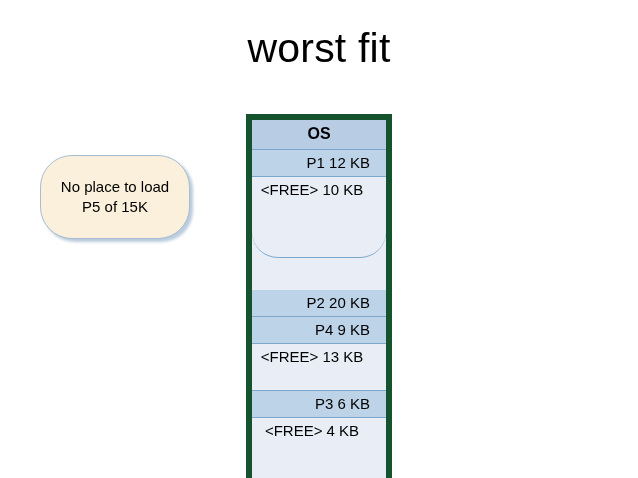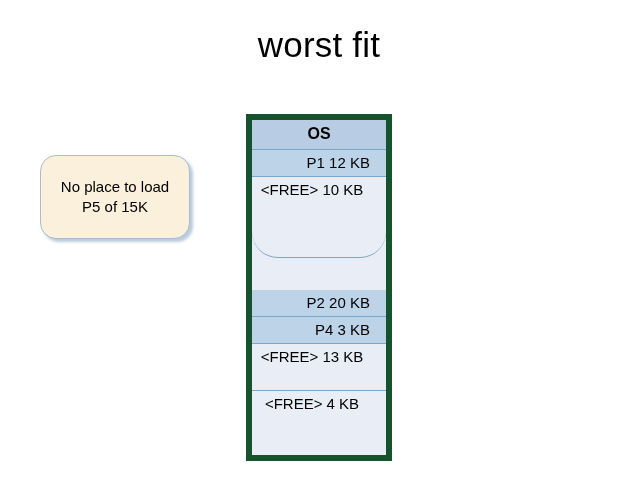--- a/index.html
+++ b/index.html
@@ -15,21 +15,21 @@
     position: relative;
   }
 
   
   .slide-title {
     position: absolute;
     left: 0;
     top: 26px;
     width: 638px;
     text-align: center;
-    font-size: 35px;
+    font-size: 41px;
     font-weight: 400;
     color: #000000;
     letter-spacing: 0.2px;
     line-height: 1.1;
   }
 
   
   .memory-map {
     position: absolute;
     left: 246px;
@@ -93,21 +93,21 @@
 
   
   .callout {
     position: absolute;
     left: 40px;
     top: 155px;
     width: 150px;
     height: 84px;
     background: #faf0dc;
     border: 1px solid #a8bdd4;
-    border-radius: 16px;
+    border-radius: 32px;
     box-sizing: border-box;
     box-shadow: 3px 3px 3px rgba(130, 160, 190, 0.55);
     display: flex;
     align-items: center;
     justify-content: center;
   }
   .callout-text {
     text-align: center;
     font-size: 15px;
     color: #000000;
@@ -134,21 +134,24 @@
     <div class="mem-row row-proc" style="height: 27px;">
       <span class="cell-text">P1 12 KB</span>
     </div>
     <div class="mem-row row-free" style="height: 81px; border-radius: 26px;">
       <span class="cell-text">&lt;FREE&gt; 10 KB</span>
     </div>
     <div class="mem-row row-proc" style="height: 27px; margin-top: 32px;">
       <span class="cell-text">P2 20 KB</span>
     </div>
     <div class="mem-row row-proc" style="height: 27px;">
-      <span class="cell-text">P4  3 KB</span>
+      <span class="cell-text">P4  9 KB</span>
     </div>
     <div class="mem-row row-free" style="height: 47px;">
       <span class="cell-text">&lt;FREE&gt; 13 KB</span>
+    </div>
+    <div class="mem-row row-proc" style="height: 27px;">
+      <span class="cell-text">P3  6 KB</span>
     </div>
     <div class="mem-row row-free" style="height: 64px;">
       <span class="cell-text">&lt;FREE&gt; 4 KB</span>
     </div>
   </div>
 
 </body></html>

